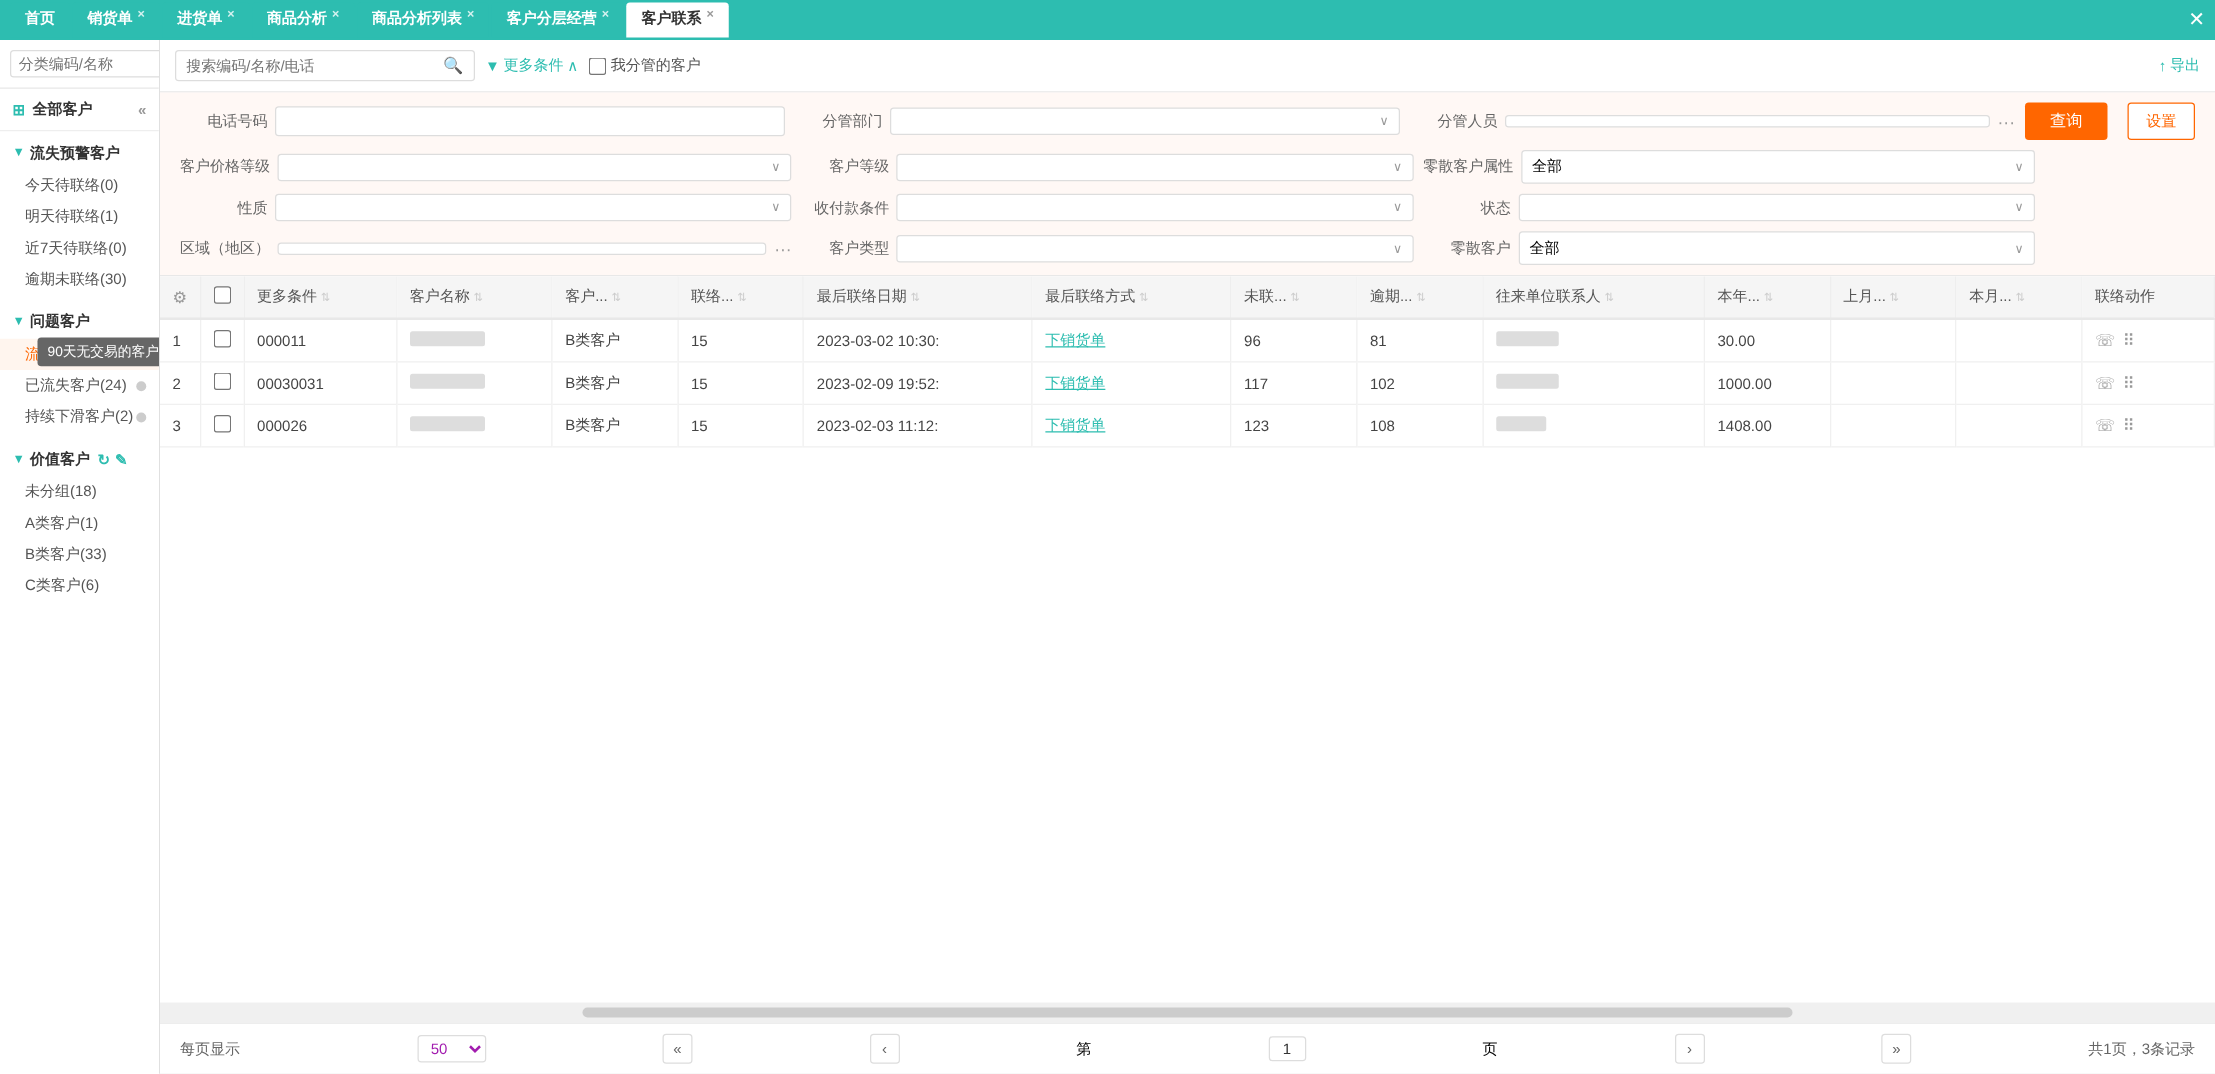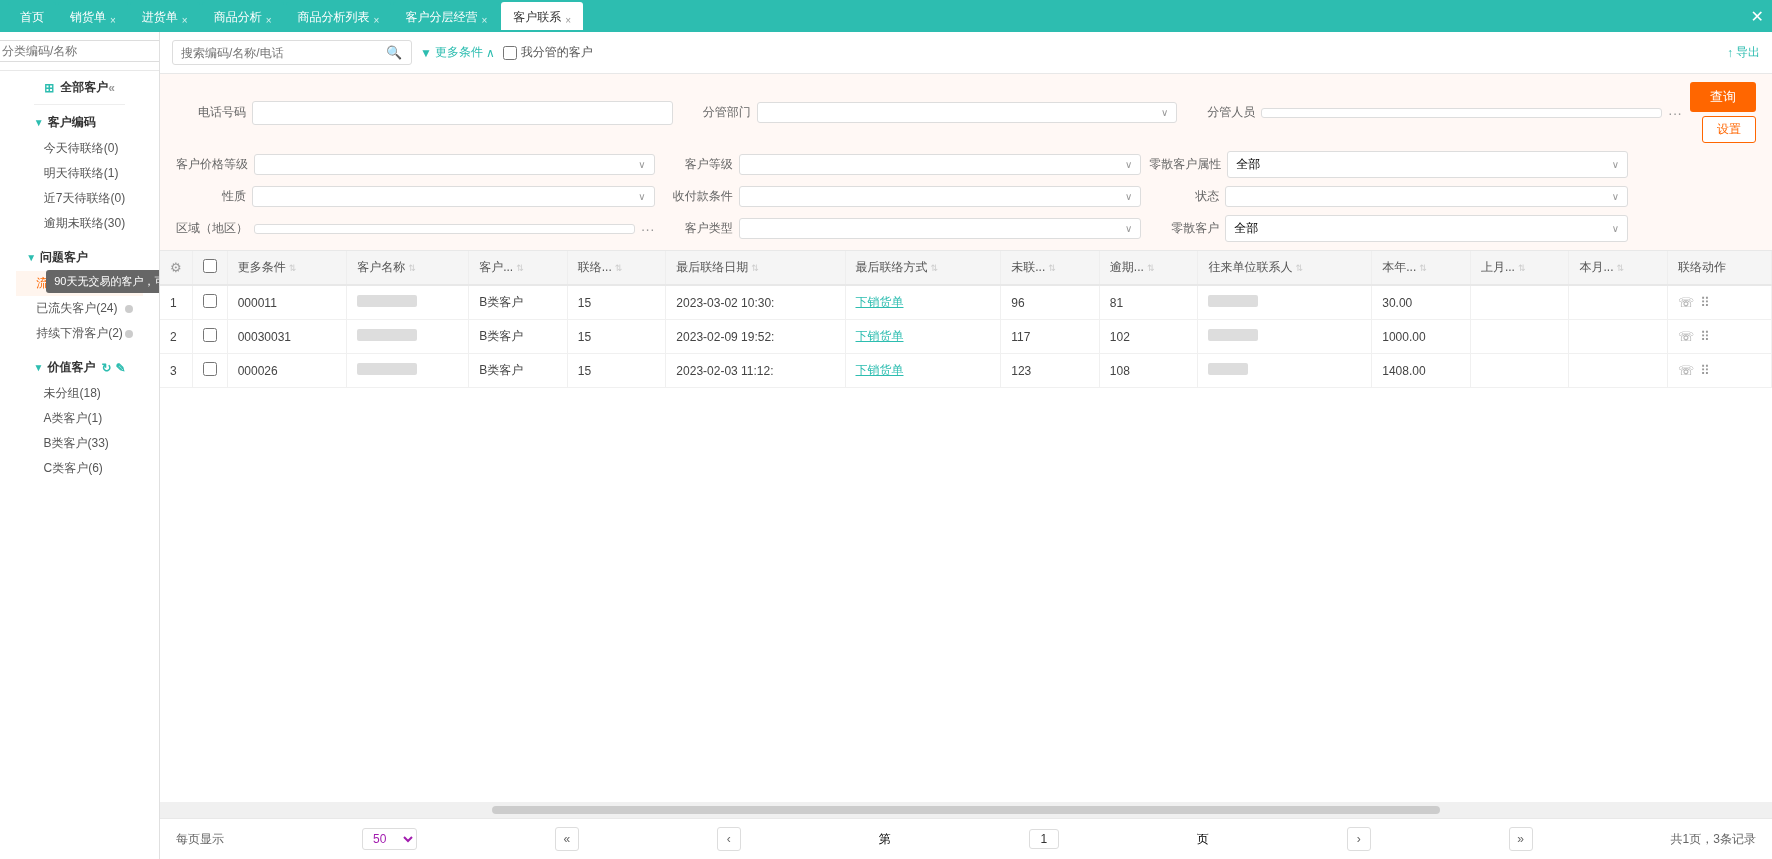--- a/index.html
+++ b/index.html
@@ -9,29 +9,30 @@
     .tab-bar {
       display: flex;
       align-items: center;
       background: #2dbdb0;
       height: 32px;
       padding: 0 8px;
       gap: 2px;
     }
     .tab-item {
       display: flex;
-      align-items: flex-end;
+      align-items: flex-start;
       padding: 4px 12px;
       background: #2dbdb0;
       color: white;
       cursor: pointer;
       border-radius: 3px 3px 0 0;
       height: 28px;
       gap: 4px;
       font-size: 12px;
+      font-weight: bold;
     }
     .tab-item.active {
       background: white;
       color: #333;
     }
     .tab-item .close-btn {
       font-size: 10px;
       cursor: pointer;
       color: rgba(255,255,255,0.8);
     }
@@ -45,27 +46,26 @@
 
     
     .main-layout {
       display: flex;
       height: calc(100vh - 32px);
       background: #f0f0f0;
     }
 
     
     .sidebar {
-      width: 160px;
+      width: 128px;
       background: white;
       border-right: 1px solid #e0e0e0;
       display: flex;
       flex-direction: column;
       overflow-y: auto;
-      align-items: center;
     }
     .sidebar-search {
       display: flex;
       align-items: center;
       padding: 8px;
       border-bottom: 1px solid #e8e8e8;
       gap: 4px;
     }
     .sidebar-search input {
       flex: 1;
@@ -409,21 +409,21 @@
 
     <div class="sidebar-header">
       <span class="grid-icon">⊞</span>
       <span>全部客户</span>
       <span class="collapse-icon">«</span>
     </div>
 
     <div class="sidebar-group">
       <div class="sidebar-group-title">
         <span class="arrow">▼</span>
-        <span>客户编码</span>
+        <span>流失预警客户</span>
       </div>
       <div class="sidebar-group-item">
         <span>今天待联络(0)</span>
       </div>
       <div class="sidebar-group-item">
         <span>明天待联络(1)</span>
       </div>
       <div class="sidebar-group-item">
         <span>近7天待联络(0)</span>
       </div>
@@ -512,21 +512,21 @@
             <span class="dropdown-arrow">∨</span>
           </div>
         </div>
         <div class="filter-field">
           <span class="filter-label">分管人员</span>
           <div class="filter-control">
             <span></span>
           </div>
           <span class="filter-dots">···</span>
         </div>
-        <div style="display:flex;flex-direction:column;gap:4px;">
+        <div style="display:flex;flex-direction:row;gap:4px;">
           <button class="query-btn">查询</button>
           <button class="setting-btn">设置</button>
         </div>
       </div>
 
       <div class="filter-row">
         <div class="filter-field">
           <span class="filter-label">客户价格等级</span>
           <div class="filter-control">
             <span></span>

